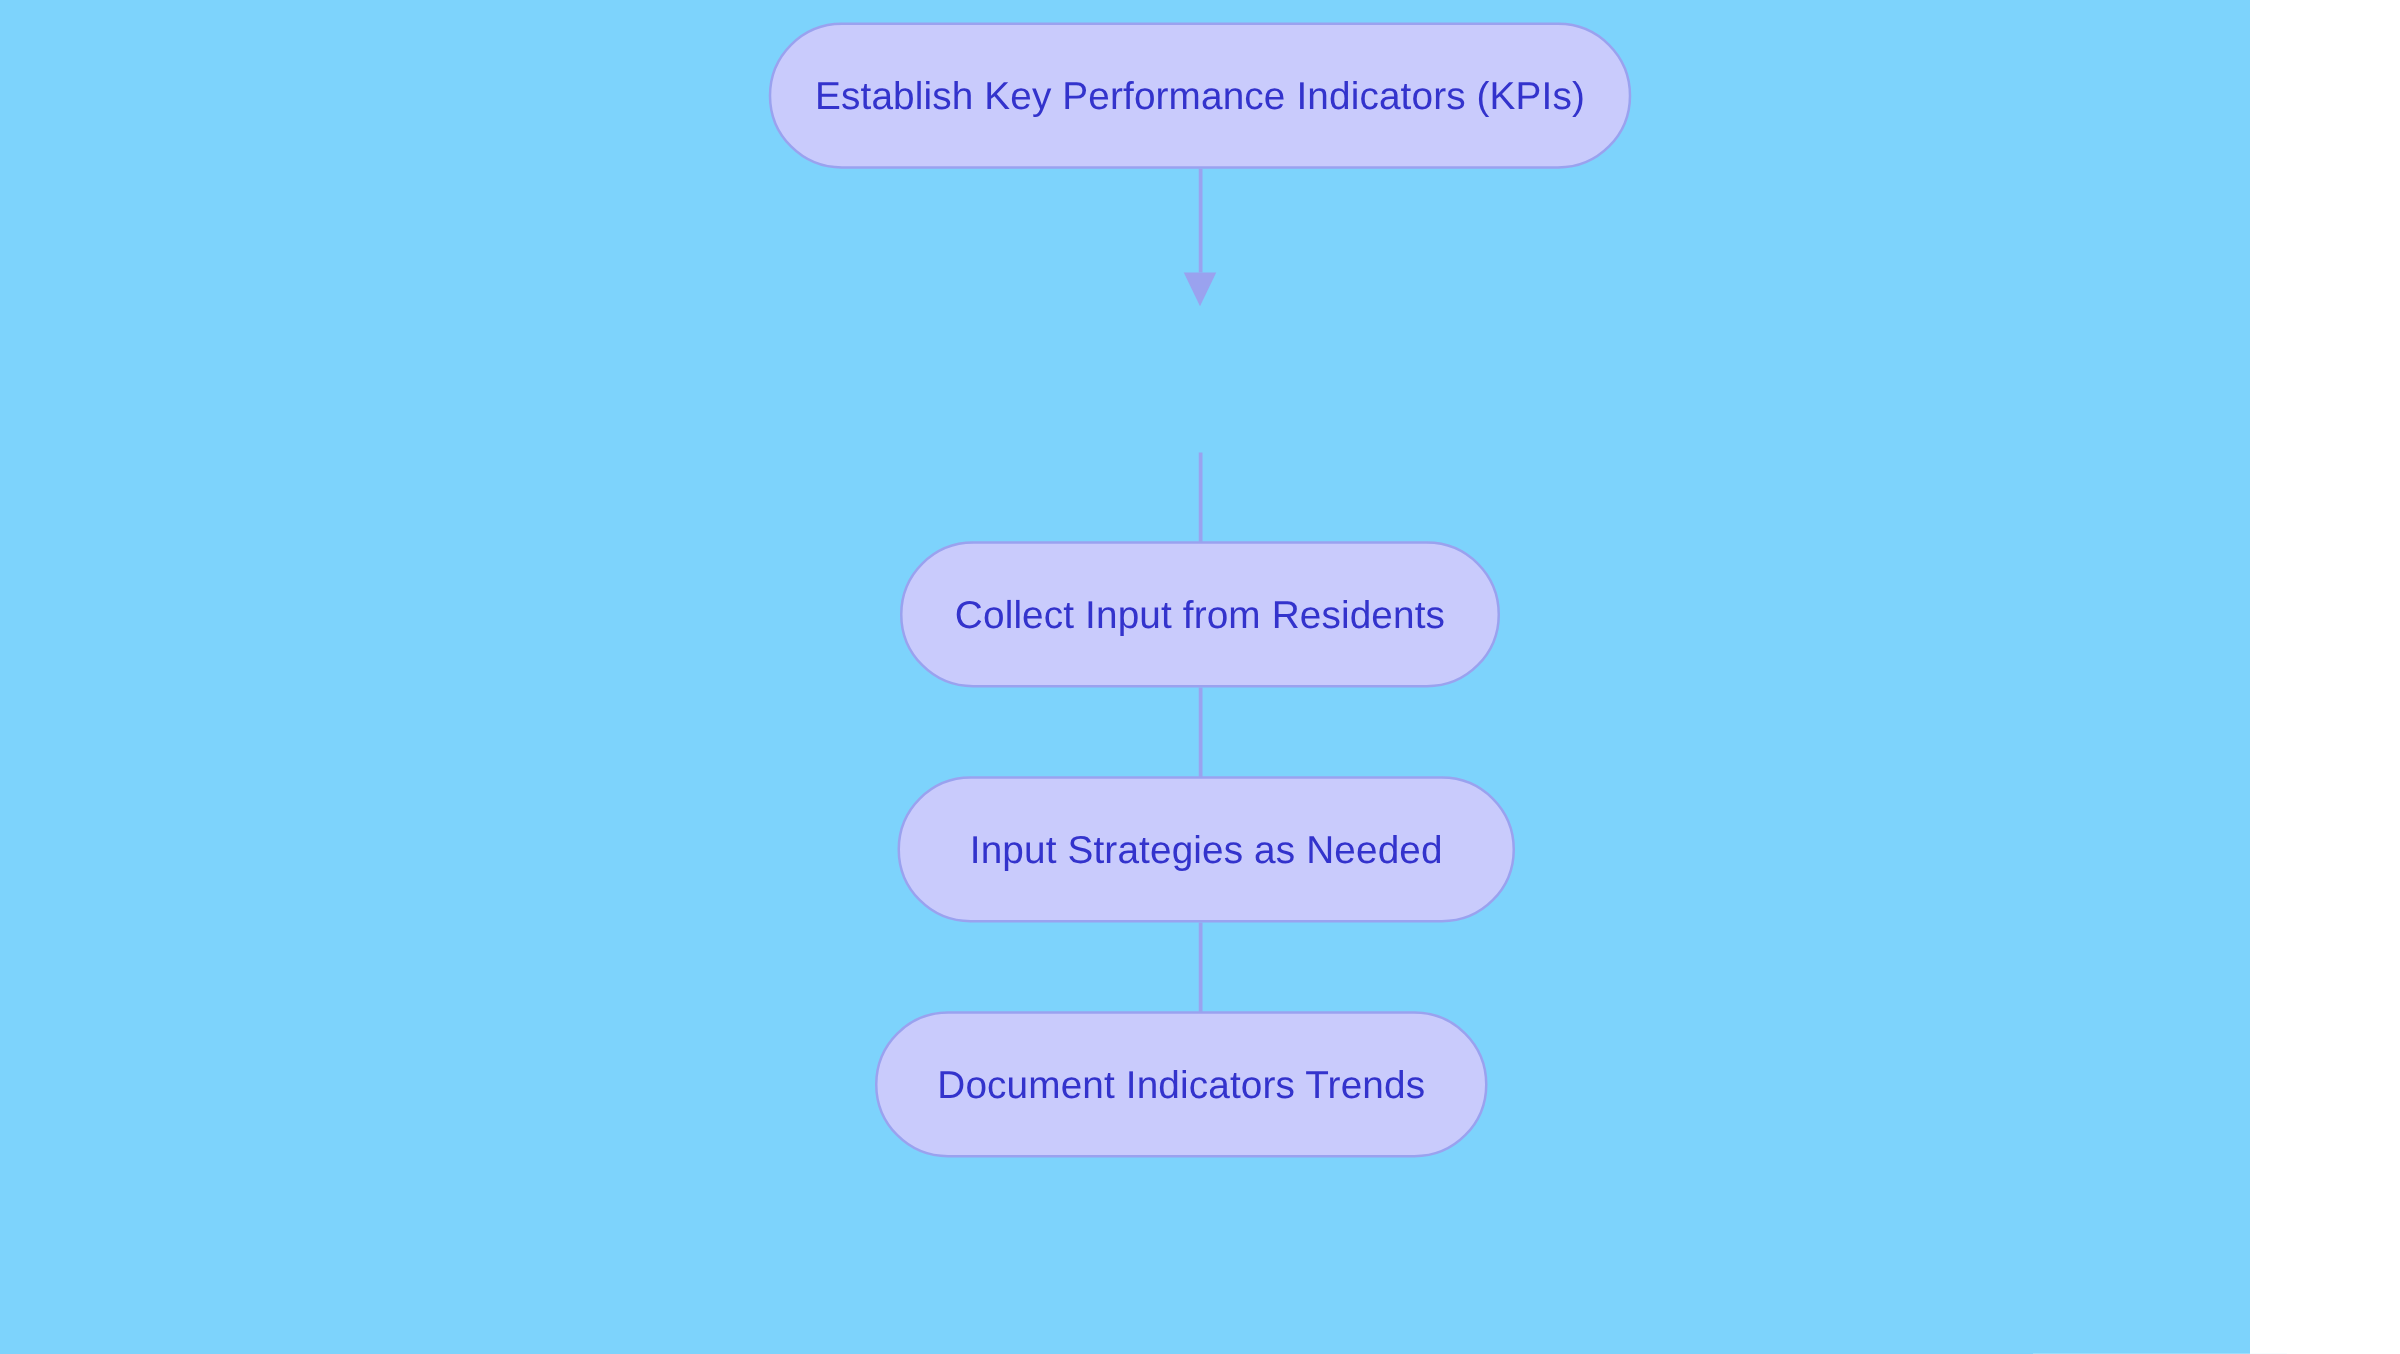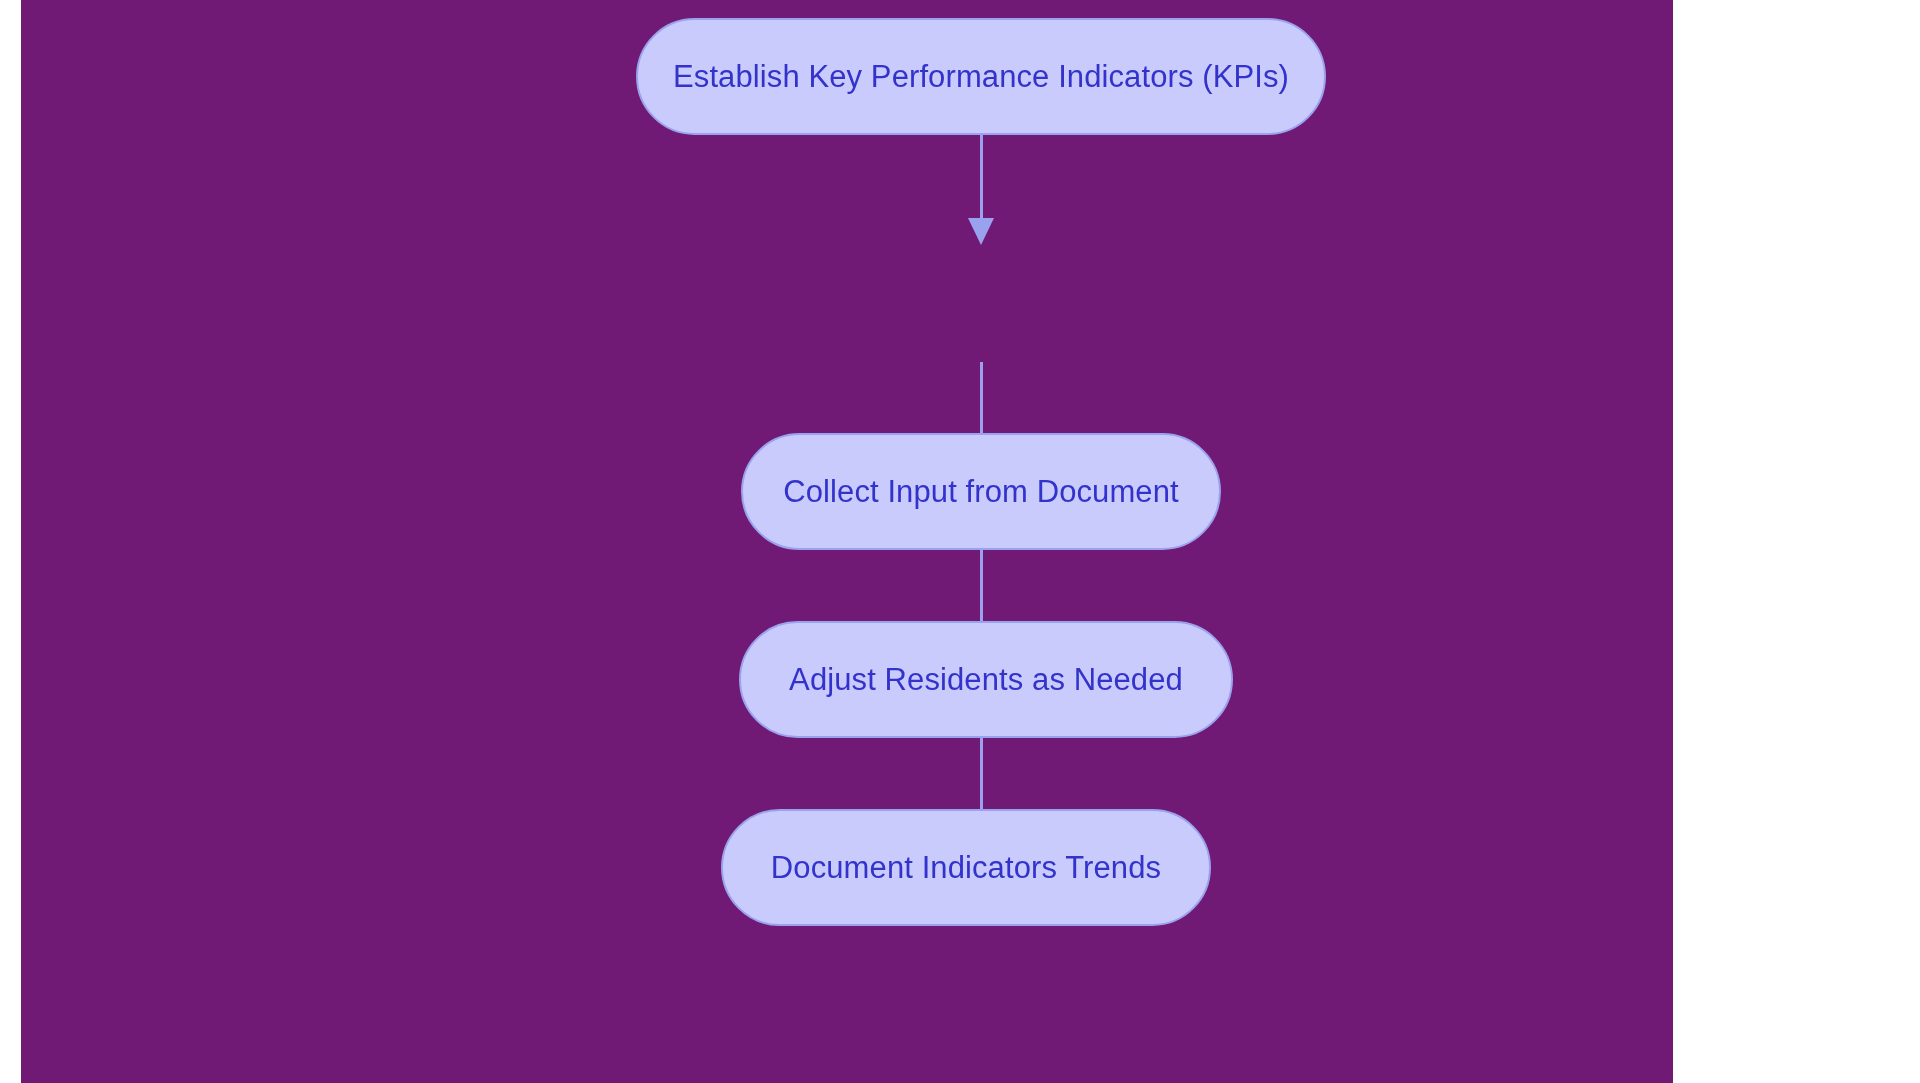--- a/index.html
+++ b/index.html
@@ -10,24 +10,23 @@
   }
   body {
     width: 1920px;
     height: 1083px;
     font-family: "Liberation Sans", sans-serif;
     overflow: hidden;
   }
 
   #flowchart-canvas {
     position: relative;
-    width: 1652px;
+    width: 1800px;
     height: 1083px;
-    background: #701a75;
-    margin-left: 21px;
+    background: #7dd3fc;
   }
 
   .flow-node {
     position: absolute;
     box-sizing: border-box;
     display: flex;
     align-items: center;
     justify-content: center;
     background: #c9cbfc;
     border: 2px solid #9aa2ef;
@@ -94,24 +93,24 @@
     <div class="conn-line" style="height: 83px; background: rgb(154, 162, 239);"></div>
     <div class="conn-head" style="top: 83px; border-top-color: rgb(154, 162, 239);"></div>
   </div>
 
   <div class="flow-node" style="left: 615px; top: 18px; width: 690px; height: 117px; background: rgb(201, 203, 252); border-color: rgb(154, 162, 239); color: rgb(51, 51, 204);">
     <span class="node-label">Establish Key Performance Indicators (KPIs)</span>
   </div>
 
 
   <div class="flow-node" style="left: 720px; top: 433px; width: 480px; height: 117px; background: rgb(201, 203, 252); border-color: rgb(154, 162, 239); color: rgb(51, 51, 204);">
-    <span class="node-label">Collect Input from Document</span>
+    <span class="node-label">Collect Input from Residents</span>
   </div>
 
   <div class="flow-node" style="left: 718px; top: 621px; width: 494px; height: 117px; background: rgb(201, 203, 252); border-color: rgb(154, 162, 239); color: rgb(51, 51, 204);">
-    <span class="node-label">Adjust Residents as Needed</span>
+    <span class="node-label">Input Strategies as Needed</span>
   </div>
 
   <div class="flow-node" style="left: 700px; top: 809px; width: 490px; height: 117px; background: rgb(201, 203, 252); border-color: rgb(154, 162, 239); color: rgb(51, 51, 204);">
     <span class="node-label">Document Indicators Trends</span>
   </div>
 
 </div>
 
 </body></html>

